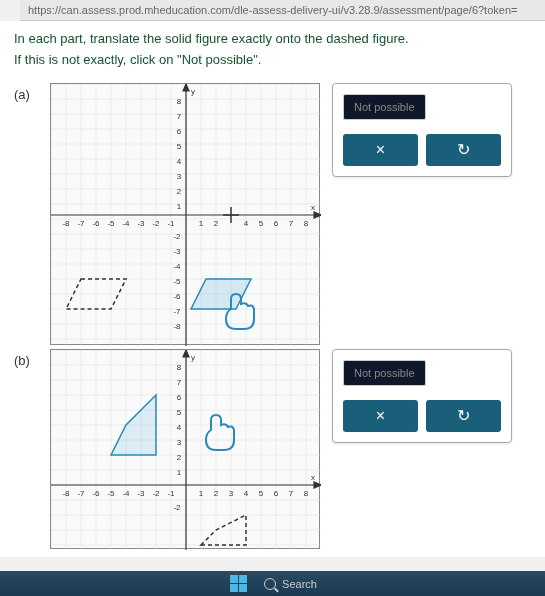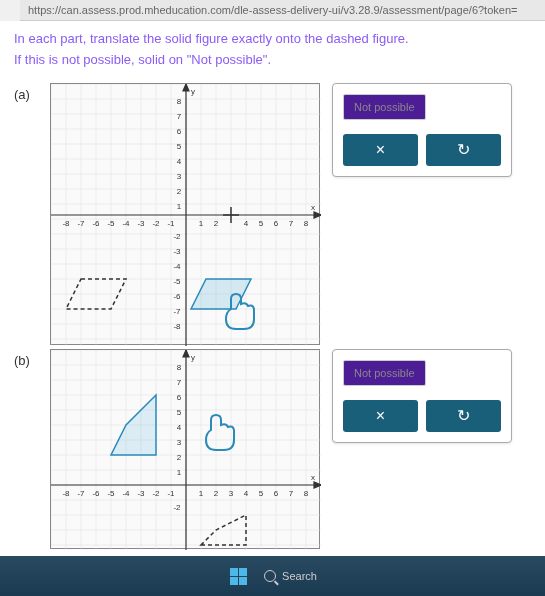--- a/index.html
+++ b/index.html
@@ -1,57 +1,57 @@
 <!DOCTYPE html>
 <html><head>
 <meta charset="utf-8">
 <style>
   * { box-sizing: border-box; margin: 0; padding: 0; }
   body { font-family: Arial, sans-serif; background: #f0f0f0; width: 545px; height: 596px; overflow: hidden; }
   
   .url-bar { background: #e8e8e8; border-bottom: 1px solid #ccc; padding: 4px 8px; font-size: 11px; color: #666; white-space: nowrap; overflow: hidden; margin-left: 20px; }
   
   .content { background: #fff; padding: 8px 14px; }
-  .instructions { font-size: 13px; color: #8b5cf6; line-height: 1.6; margin-bottom: 12px; }
+  .instructions { font-size: 13px; color: #14532d; line-height: 1.6; margin-bottom: 12px; }
   
   .parts { display: flex; flex-direction: column; gap: 4px; }
   
   .part { display: flex; gap: 12px; align-items: flex-start; }
   .part-label { font-size: 13px; color: #333; padding-top: 4px; width: 24px; }
   
   .graph-box { border: 1px solid #888; background: #fafafa; position: relative; }
   .graph-a { width: 270px; height: 262px; }
   .graph-b { width: 270px; height: 200px; }
   
   .controls { width: 180px; border: 1px solid #aaa; border-radius: 4px; background: #fff; padding: 10px; box-shadow: 0 1px 3px rgba(0,0,0,0.1); }
-  .not-possible { border: 1px solid #ccc; background: #4c1d95; padding: 6px 10px; font-size: 11px; color: #888; text-align: center; border-radius: 2px; margin-bottom: 14px; cursor: pointer; display: inline-block; }
+  .not-possible { border: 1px solid #ccc; background: #0f172a; padding: 6px 10px; font-size: 11px; color: #888; text-align: center; border-radius: 2px; margin-bottom: 14px; cursor: pointer; display: inline-block; }
   .btn-row { display: flex; gap: 8px; }
   .btn { flex: 1; background: #1a5f7a; color: #fff; border: none; border-radius: 3px; height: 32px; font-size: 16px; cursor: pointer; display: flex; align-items: center; justify-content: center; }
   
-  .taskbar { position: absolute; bottom: 0; left: 0; right: 0; height: 40px; background: linear-gradient(to top, #1a3a52, #2a4a62); display: flex; align-items: center; justify-content: center; gap: 16px; }
+  .taskbar { position: absolute; bottom: 0; left: 0; right: 0; height: 25px; background: linear-gradient(to top, #1a3a52, #2a4a62); display: flex; align-items: center; justify-content: center; gap: 16px; }
   .taskbar-icon { width: 20px; height: 20px; display: flex; align-items: center; justify-content: center; }
   .win-icon { display: grid; grid-template-columns: 8px 8px; grid-template-rows: 8px 8px; gap: 1px; }
   .win-icon span { background: #4db8e8; }
   .search-pill { display: flex; align-items: center; gap: 6px; color: #ccc; font-size: 11px; }
   .search-circle { width: 12px; height: 12px; border: 1.5px solid #ccc; border-radius: 50%; position: relative; }
   .search-circle::after { content:''; position:absolute; width:5px; height:1.5px; background:#ccc; bottom:-2px; right:-4px; transform:rotate(45deg); }
   
   .reset-icon { display: inline-block; transform: scaleX(-1); }
   
   svg { display: block; }
 </style>
 </head>
 <body>
 
 <div class="url-bar">https://can.assess.prod.mheducation.com/dle-assess-delivery-ui/v3.28.9/assessment/page/6?token=</div>
 
 <div class="content">
   <div class="instructions">
     <div>In each part, translate the solid figure exactly onto the dashed figure.</div>
-    <div>If this is not possible, solid on "Not possible".</div>
+    <div>If this is not exactly, click on "Not possible".</div>
   </div>
 
   <div class="parts">
 
     <div class="part">
       <div class="part-label">(a)</div>
       <div class="graph-box graph-a">
         <svg width="270" height="262" viewBox="0 0 270 262">
 
           <g stroke="#ddd" stroke-width="0.5">

